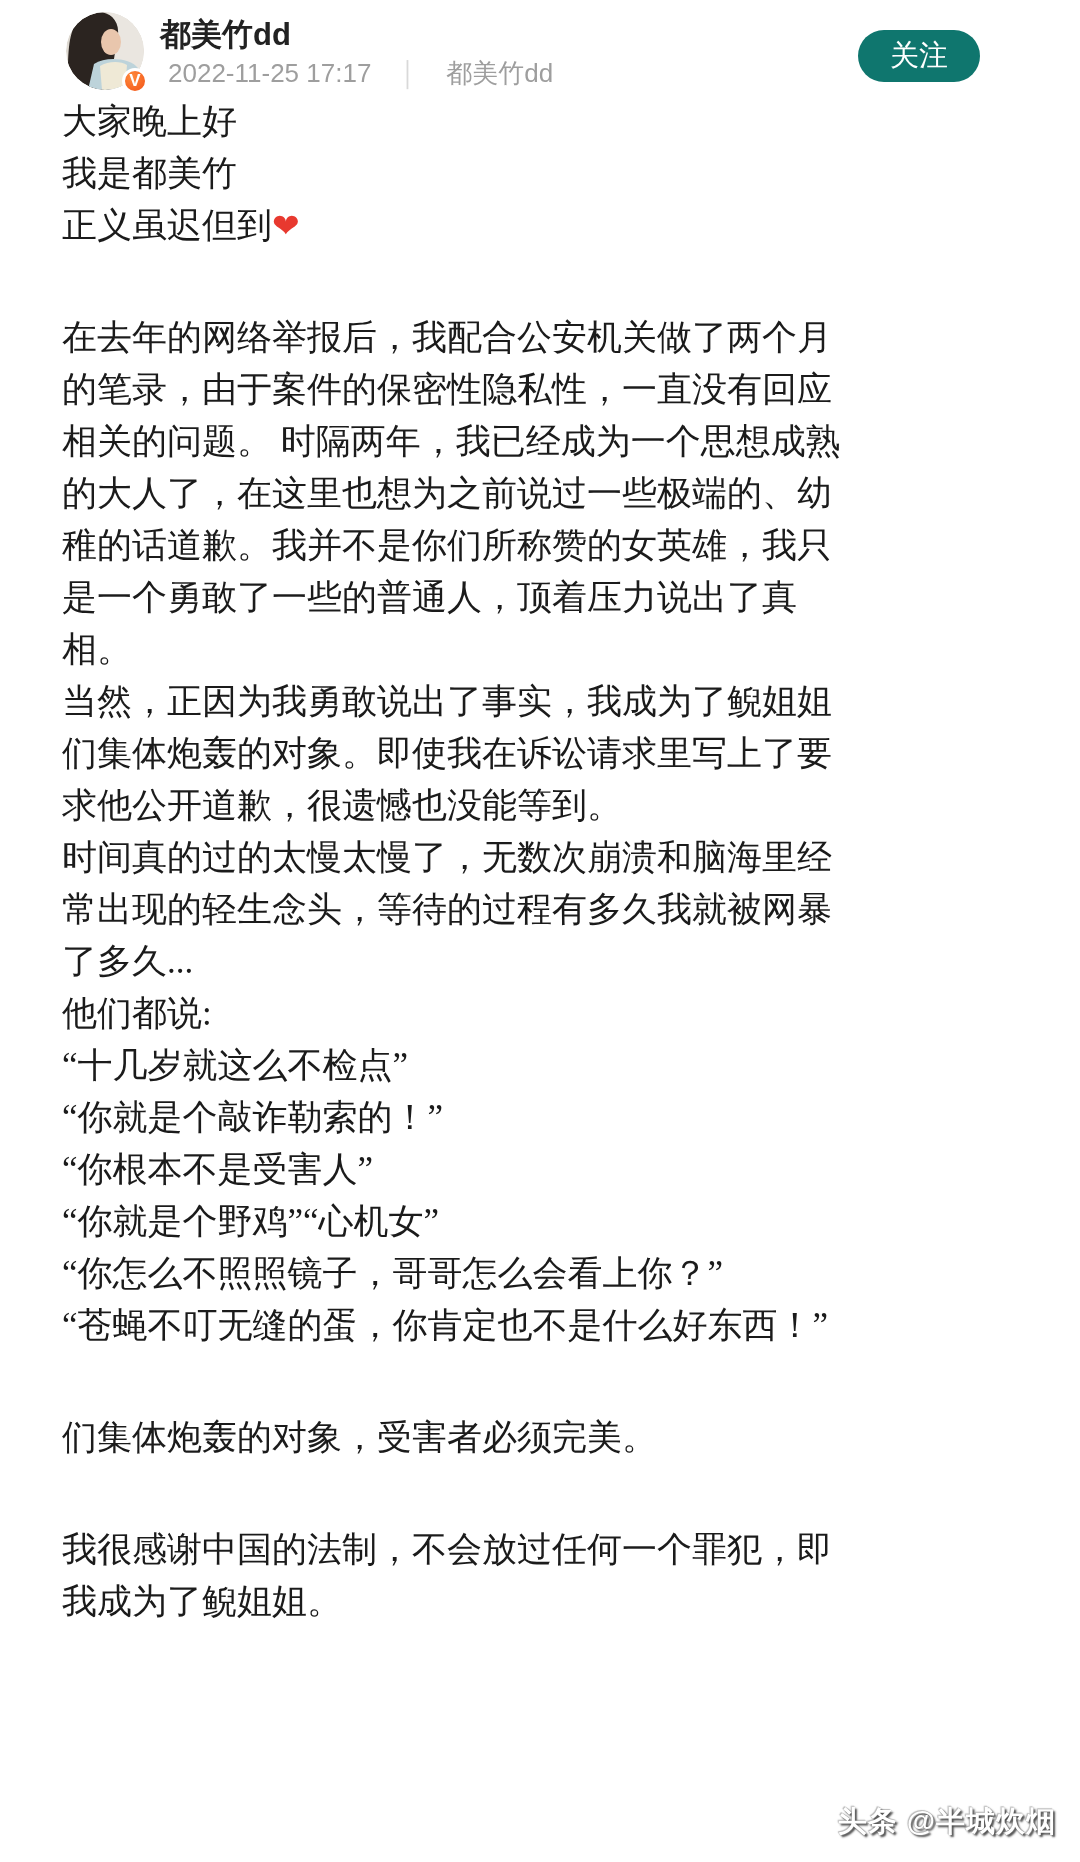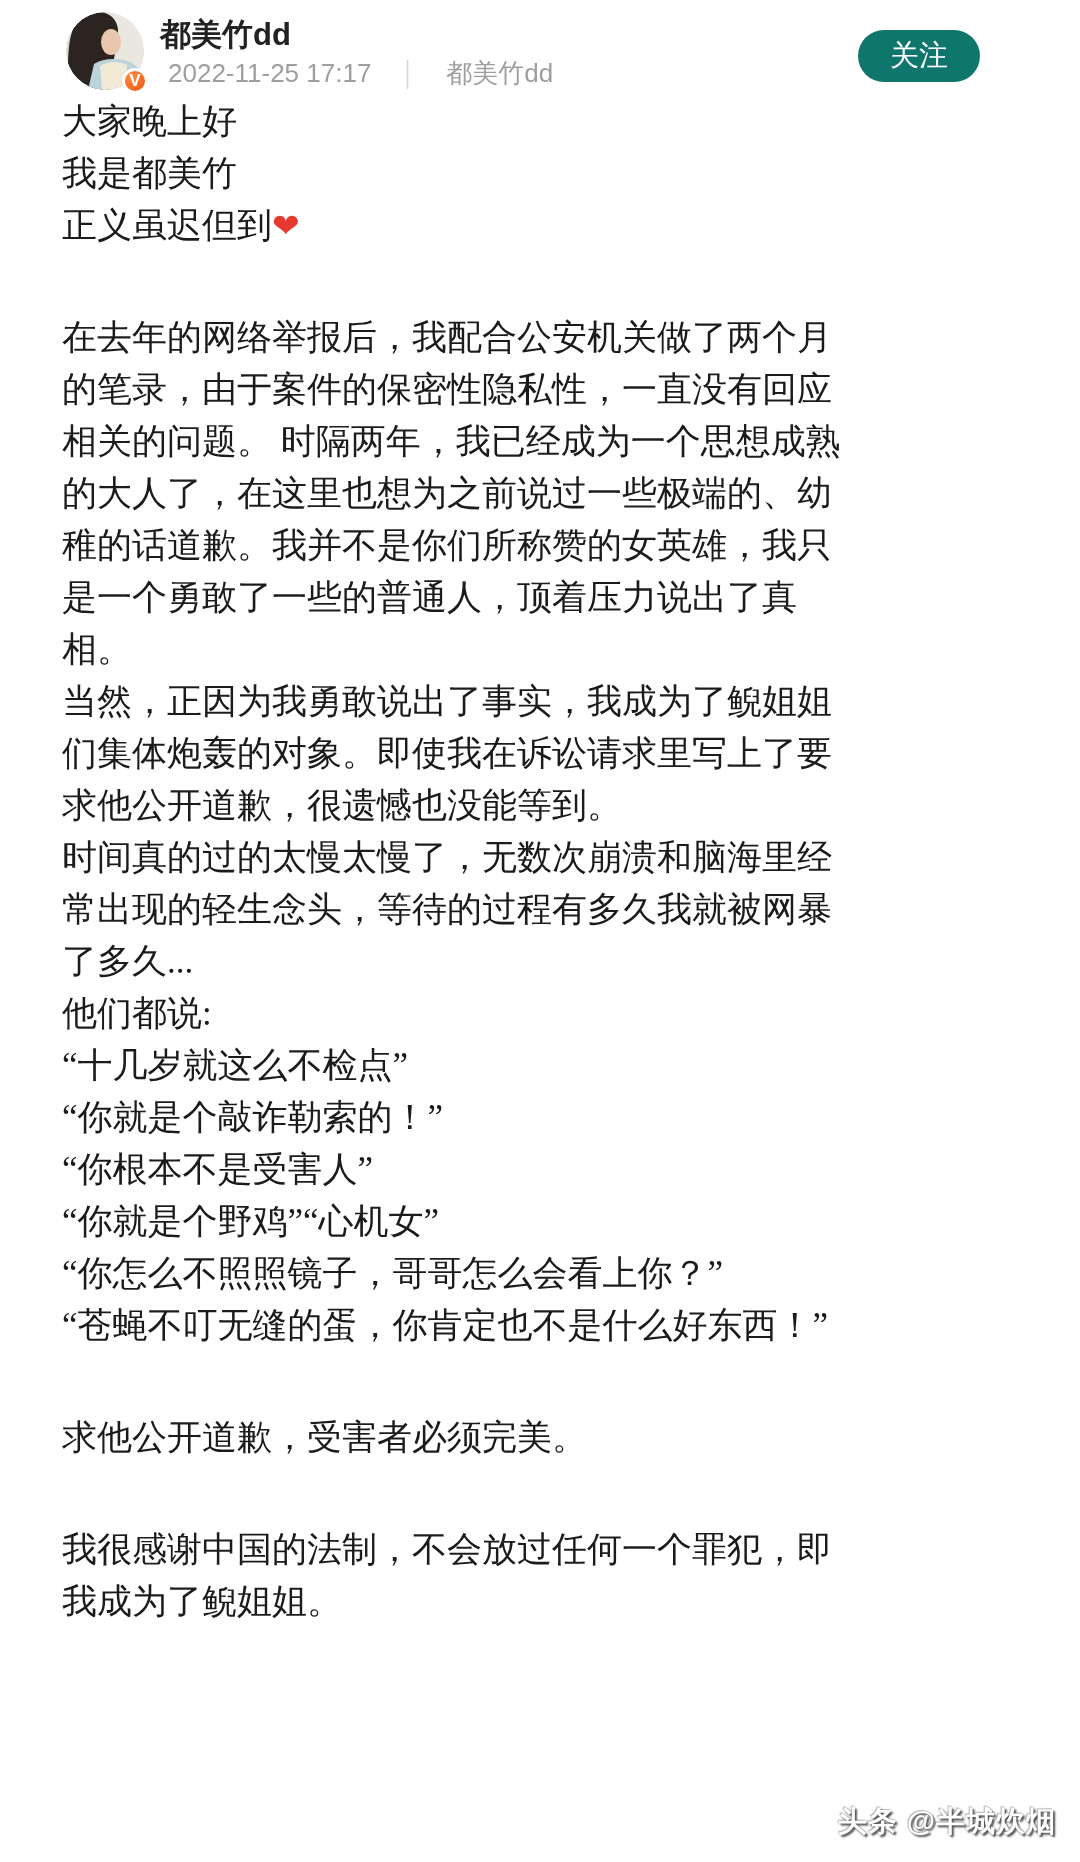--- a/index.html
+++ b/index.html
@@ -129,20 +129,20 @@
 求他公开道歉，很遗憾也没能等到。
 时间真的过的太慢太慢了，无数次崩溃和脑海里经
 常出现的轻生念头，等待的过程有多久我就被网暴
 了多久...
 他们都说:
 “十几岁就这么不检点”
 “你就是个敲诈勒索的！”
 “你根本不是受害人”
 “你就是个野鸡”“心机女”
 “你怎么不照照镜子，哥哥怎么会看上你？”
-“苍蝇不叮无缝的蛋，你肯定也不是什么好东西！”</div><div class="para">求他公开道歉，受害者必须完美。</div><div class="para">我很感谢中国的法制，不会放过任何一个罪犯，即
+“苍蝇不叮无缝的蛋，你肯定也不是什么好东西！”</div><div class="para">们集体炮轰的对象，受害者必须完美。</div><div class="para">我很感谢中国的法制，不会放过任何一个罪犯，即
 我成为了鲵姐姐。</div></div>
 
   <div class="watermark">
     <span>头条 @半城炊烟</span>
   </div>
 
 </div>
 
 </body></html>

